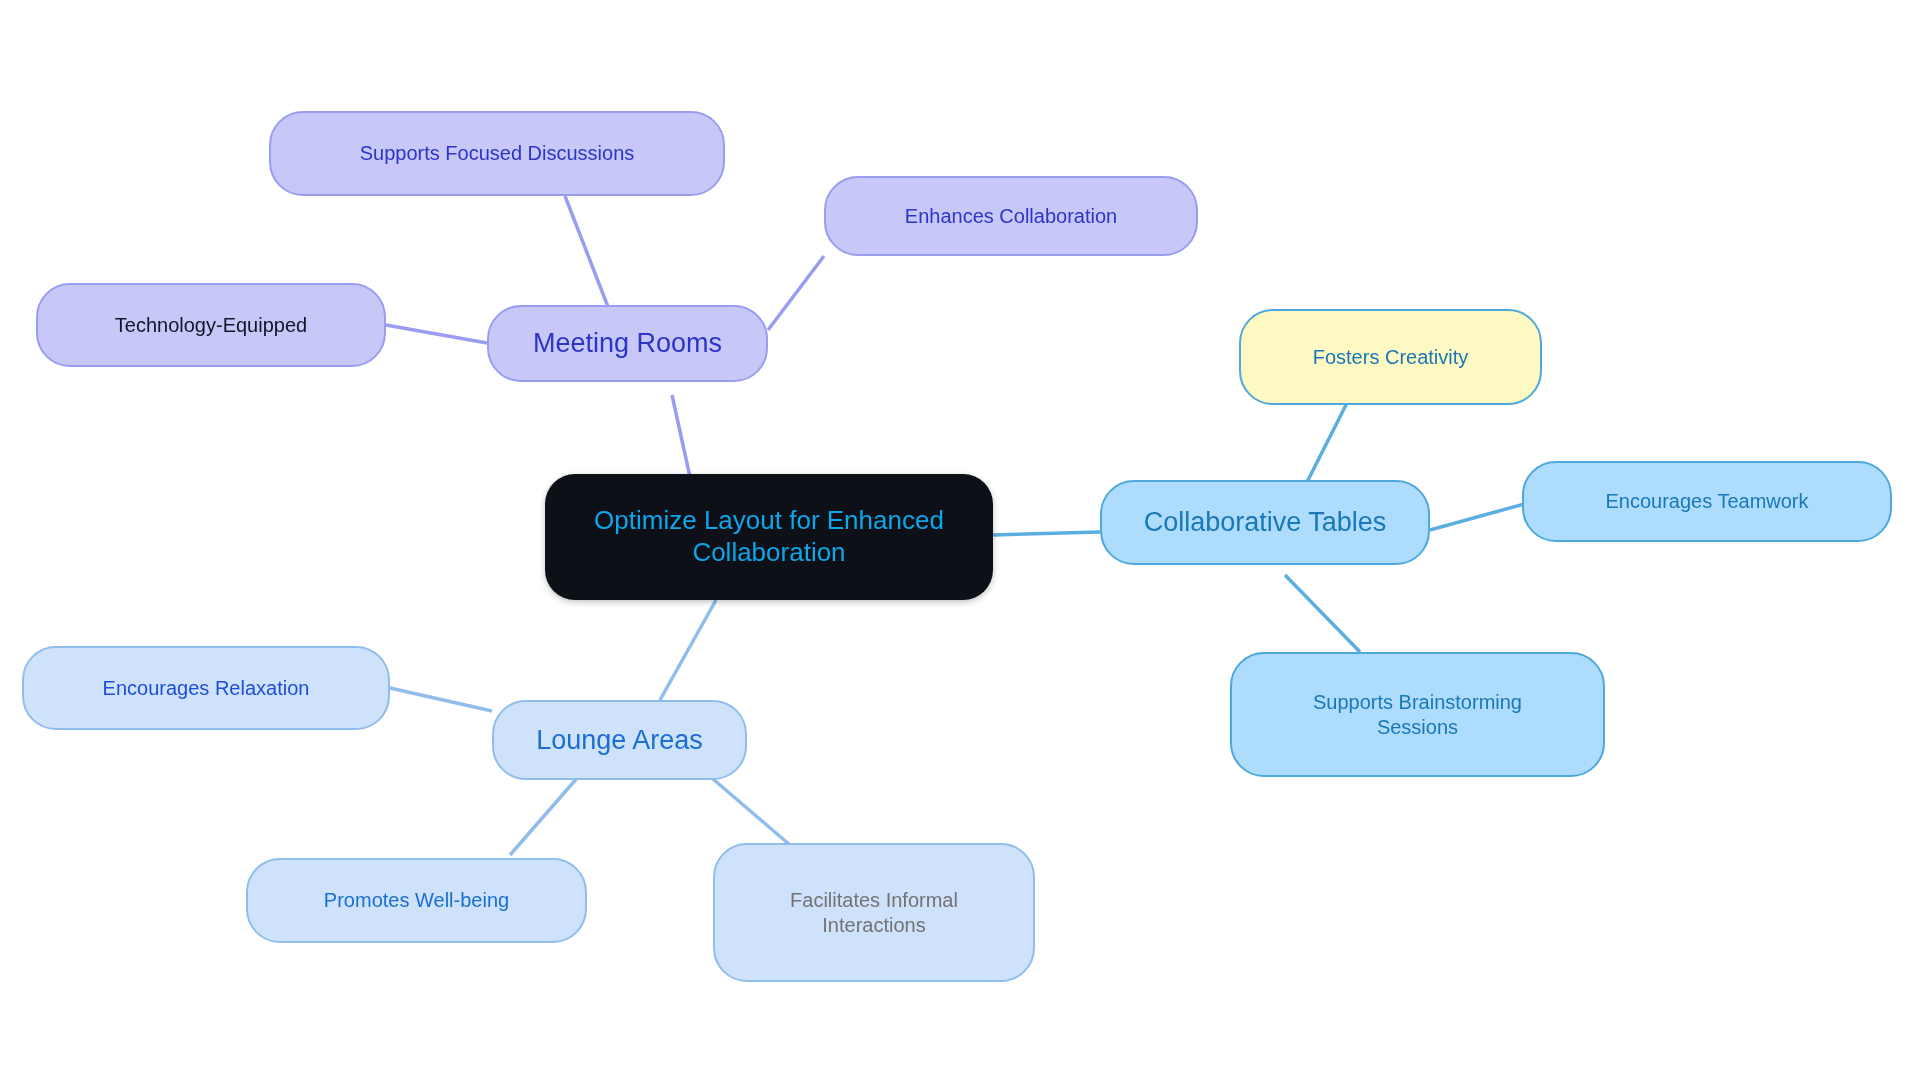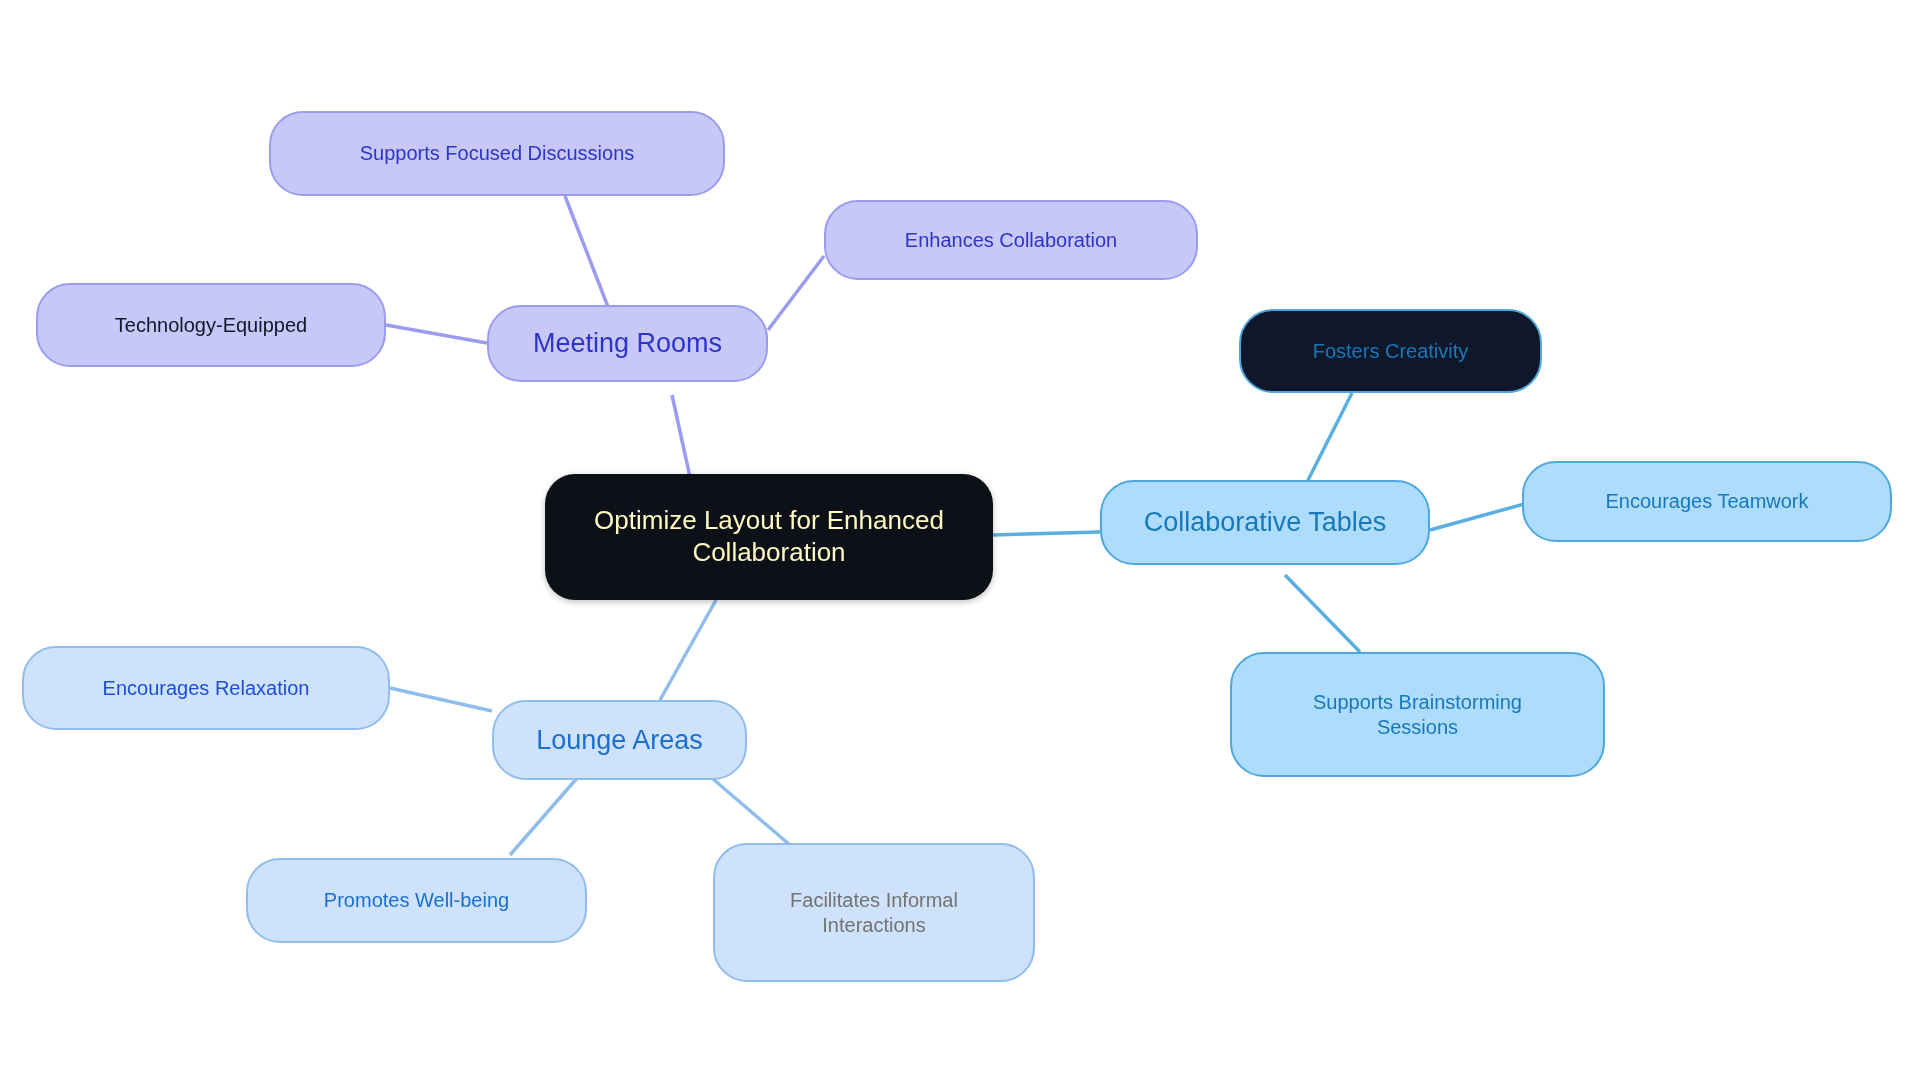--- a/index.html
+++ b/index.html
@@ -40,21 +40,21 @@
     border-width: 2px;
     line-height: 1.22;
     white-space: pre-line;
     padding: 6px 14px;
   }
   .node.root {
     border-radius: 30px;
     border-width: 0;
     box-shadow: 0 2px 6px rgba(0,0,0,0.25);
     font-size: 26px;
-    color: #fef9c3;
+    color: #0ea5e9;
     background: #0d1117;
   }
   .node.branch {
     font-size: 27px;
   }
   .node.leaf {
     font-size: 20px;
   }
 </style>
 </head>
@@ -91,25 +91,25 @@
 
   <div class="node root" style="left:545px; top:474px; width:448px; height:126px;">Optimize Layout for Enhanced
 Collaboration</div>
 
   <div class="node branch" style="left:487px; top:305px; width:281px; height:77px; background:#c7c8f7; border-color:#9a9cf0; color:#2d34c8;">Meeting Rooms</div>
 
   <div class="node leaf" style="left:269px; top:111px; width:456px; height:85px; background:#c7c8f7; border-color:#9a9cf0; color:#2d34c8;">Supports Focused Discussions</div>
 
   <div class="node leaf" style="left:36px; top:283px; width:350px; height:84px; background:#c7c8f7; border-color:#9a9cf0; color:#0f172a;">Technology-Equipped</div>
 
-  <div class="node leaf" style="left:824px; top:176px; width:374px; height:80px; background:#c7c8f7; border-color:#9a9cf0; color:#2d34c8;margin-top:24px;">Enhances Collaboration</div>
+  <div class="node leaf" style="left:824px; top:176px; width:374px; height:80px; background:#c7c8f7; border-color:#9a9cf0; color:#2d34c8;">Enhances Collaboration</div>
 
   <div class="node branch" style="left:1100px; top:480px; width:330px; height:85px; background:#aedcfc; border-color:#4fa8dd; color:#1878b8;">Collaborative Tables</div>
 
-  <div class="node leaf" style="left:1239px; top:309px; width:303px; height:84px; background:#0f172a; border-color:#4fa8dd; color:#1878b8;">Fosters Creativity</div>
+  <div class="node leaf" style="left:1239px; top:309px; width:303px; height:96px; background:#fef9c3; border-color:#4fa8dd; color:#1878b8;">Fosters Creativity</div>
 
   <div class="node leaf" style="left:1522px; top:461px; width:370px; height:81px; background:#aedcfc; border-color:#4fa8dd; color:#1878b8;">Encourages Teamwork</div>
 
   <div class="node leaf" style="left:1230px; top:652px; width:375px; height:125px; background:#aedcfc; border-color:#4fa8dd; color:#1878b8;">Supports Brainstorming
 Sessions</div>
 
   <div class="node branch" style="left:492px; top:700px; width:255px; height:80px; background:#cfe2fb; border-color:#90bdec; color:#1a6fd0;">Lounge Areas</div>
 
   <div class="node leaf" style="left:22px; top:646px; width:368px; height:84px; background:#cfe2fb; border-color:#90bdec; color:#1d4ed8;">Encourages Relaxation</div>
 

